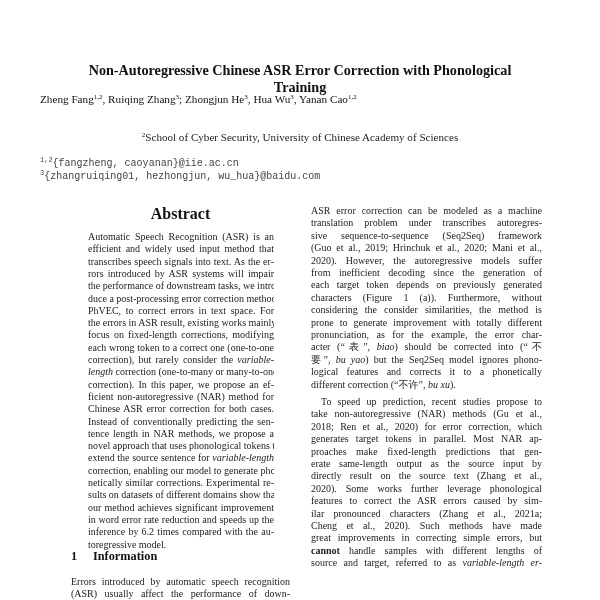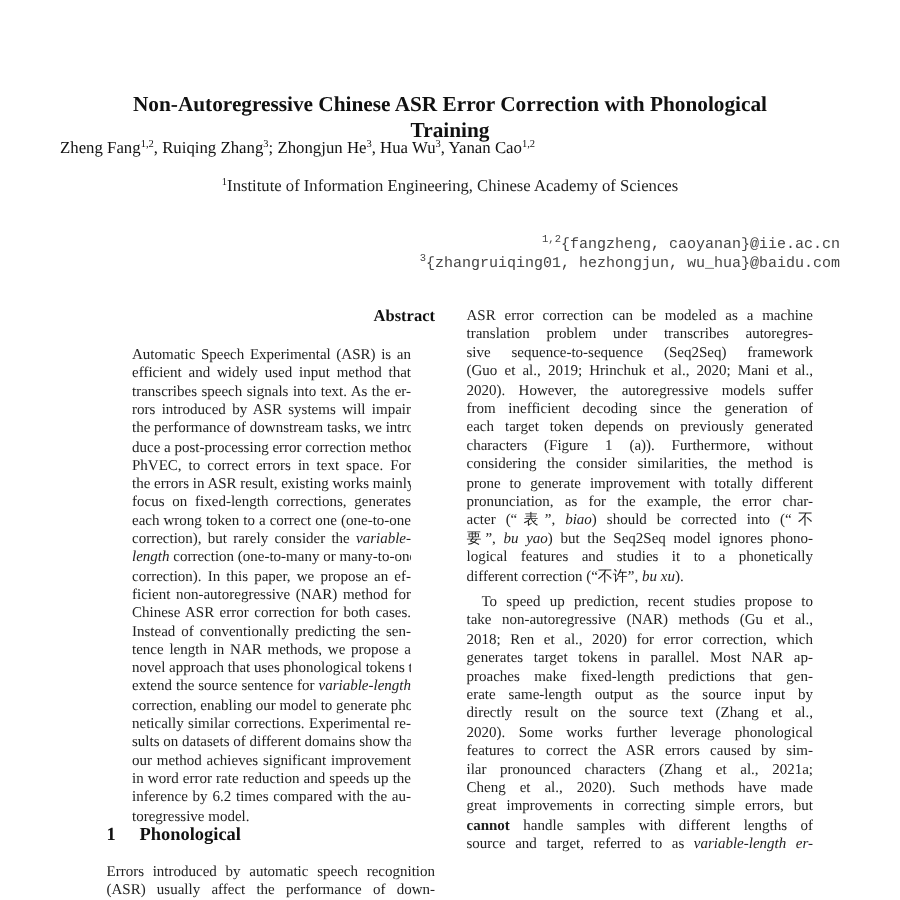--- a/index.html
+++ b/index.html
@@ -5,26 +5,26 @@
   html, body { margin:0; padding:0; background:#ffffff; }
   body { width:600px; height:600px; overflow:hidden; position:relative;
          font-family:"Liberation Serif", "DejaVu Serif", serif; color:#222; }
   .page { position:absolute; left:0; top:0; width:600px; height:600px; }
   .title { position:absolute; left:40px; width:520px; top:62px; text-align:center;
            font-weight:bold; font-size:14.2px; line-height:17px; color:#111; }
   .authors { position:absolute; left:40px; width:520px; top:92px; text-align:left;
              font-weight:normal; font-size:11.2px; line-height:14px; color:#111; }
   .affil { position:absolute; left:40px; width:520px; text-align:center;
            font-size:11.1px; line-height:13px; color:#222; }
-  .email { position:absolute; left:40px; width:520px; text-align:right;
+  .email { position:absolute; left:40px; width:520px; text-align:left;
            font-family:"Liberation Mono", "DejaVu Sans Mono", monospace;
            font-size:10px; line-height:13px; color:#444; }
   sup { font-size:7px; line-height:0; vertical-align:4px; }
-  .abs-head { position:absolute; left:71px; width:219px; top:205px; text-align:right;
-              font-weight:bold; font-size:11px; color:#111; }
+  .abs-head { position:absolute; left:71px; width:219px; top:205px; text-align:center;
+              font-weight:bold; font-size:16px; color:#111; }
   .col { position:absolute; }
   .line { position:absolute; white-space:nowrap; font-size:10px; line-height:12px;
           text-align:justify; text-align-last:justify; overflow:hidden; }
   .line.last { text-align-last:left; }
   .abs .line { left:0; width:186px; }
   .right .line { left:0; width:231px; }
   .intro .line { left:0; width:219px; }
   .sec-head { position:absolute; left:71px; top:549px; font-weight:bold; font-size:12.3px; color:#111; }
   .sec-head .num { display:inline-block; width:22px; }
   em { font-style:italic; }
@@ -37,57 +37,57 @@
 
   <div class="title">
     <div>Non-Autoregressive Chinese ASR Error Correction with Phonological</div>
     <div>Training</div>
   </div>
 
   <div class="authors">
     <span><span>Zheng Fang</span><sup>1,2</sup><span>, </span></span><span><span>Ruiqing Zhang</span><sup>3</sup><span>; </span></span><span><span>Zhongjun He</span><sup>3</sup><span>, </span></span><span><span>Hua Wu</span><sup>3</sup><span>, </span></span><span><span>Yanan Cao</span><sup>1,2</sup></span>
   </div>
 
-  <div class="affil" style="top:118px"><sup>1</sup><span>Institute of Information Engineering, Chinese Academy of Sciences</span></div>
+  <div class="affil" style="top:131px"><sup>2</sup><span>School of Cyber Security, University of Chinese Academy of Sciences</span></div>
   <div class="email" style="top:157px"><sup>1,2</sup><span>{fangzheng, caoyanan}@iie.ac.cn</span></div>
   <div class="email" style="top:170px"><sup>3</sup><span>{zhangruiqing01, hezhongjun, wu_hua}@baidu.com</span></div>
 
   <div class="abs-head">Abstract</div>
 
   <div class="col abs" style="left:88px; top:231px; width:186px;">
-    <div class="line" style="top:0px">Automatic Speech Experimental (ASR) is an</div>
+    <div class="line" style="top:0px">Automatic Speech Recognition (ASR) is an</div>
     <div class="line" style="top:12.3px">efficient and widely used input method that</div>
     <div class="line" style="top:24.6px">transcribes speech signals into text. As the er-</div>
     <div class="line" style="top:36.9px">rors introduced by ASR systems will impair</div>
     <div class="line" style="top:49.2px">the performance of downstream tasks, we intro-</div>
     <div class="line" style="top:61.5px">duce a post-processing error correction method,</div>
     <div class="line" style="top:73.8px">PhVEC, to correct errors in text space. For</div>
     <div class="line" style="top:86.1px">the errors in ASR result, existing works mainly</div>
-    <div class="line" style="top:98.4px">focus on fixed-length corrections, generates</div>
+    <div class="line" style="top:98.4px">focus on fixed-length corrections, modifying</div>
     <div class="line" style="top:110.7px">each wrong token to a correct one (one-to-one</div>
     <div class="line" style="top:123px">correction), but rarely consider the <em>variable-</em></div>
     <div class="line" style="top:135.3px"><em>length</em> correction (one-to-many or many-to-one</div>
     <div class="line" style="top:147.6px">correction). In this paper, we propose an ef-</div>
     <div class="line" style="top:159.9px">ficient non-autoregressive (NAR) method for</div>
     <div class="line" style="top:172.2px">Chinese ASR error correction for both cases.</div>
     <div class="line" style="top:184.5px">Instead of conventionally predicting the sen-</div>
     <div class="line" style="top:196.8px">tence length in NAR methods, we propose a</div>
     <div class="line" style="top:209.1px">novel approach that uses phonological tokens to</div>
     <div class="line" style="top:221.4px">extend the source sentence for <em>variable-length</em></div>
     <div class="line" style="top:233.7px">correction, enabling our model to generate pho-</div>
     <div class="line" style="top:246px">netically similar corrections. Experimental re-</div>
     <div class="line" style="top:258.3px">sults on datasets of different domains show that</div>
     <div class="line" style="top:270.6px">our method achieves significant improvement</div>
     <div class="line" style="top:282.9px">in word error rate reduction and speeds up the</div>
     <div class="line" style="top:295.2px">inference by 6.2 times compared with the au-</div>
     <div class="line last" style="top:307.5px">toregressive model.</div>
   </div>
 
   <div class="sec-head">
-    <span class="num">1</span><span>Phonological</span>
+    <span class="num">1</span><span>Information</span>
   </div>
 
   <div class="col intro" style="left:71px; top:576px; width:219px;">
     <div class="line" style="top:0px">Errors introduced by automatic speech recognition</div>
     <div class="line" style="top:12.3px">(ASR) usually affect the performance of down-</div>
   </div>
 
   <div class="col right" style="left:311px; top:205px; width:231px;">
     <div class="line" style="top:0px">ASR error correction can be modeled as a machine</div>
     <div class="line" style="top:12.4px">translation problem under transcribes autoregres-</div>
@@ -95,21 +95,21 @@
     <div class="line" style="top:37.2px">(Guo et al., 2019; Hrinchuk et al., 2020; Mani et al.,</div>
     <div class="line" style="top:49.6px">2020). However, the autoregressive models suffer</div>
     <div class="line" style="top:62px">from inefficient decoding since the generation of</div>
     <div class="line" style="top:74.4px">each target token depends on previously generated</div>
     <div class="line" style="top:86.8px">characters (Figure 1 (a)). Furthermore, without</div>
     <div class="line" style="top:99.2px">considering the consider similarities, the method is</div>
     <div class="line" style="top:111.6px">prone to generate improvement with totally different</div>
     <div class="line" style="top:124px">pronunciation, as for the example, the error char-</div>
     <div class="line" style="top:136.4px">acter (“表”, <em>biao</em>) should be corrected into (“不</div>
     <div class="line" style="top:148.8px">要”, <em>bu yao</em>) but the Seq2Seq model ignores phono-</div>
-    <div class="line" style="top:161.2px">logical features and studies it to a phonetically</div>
+    <div class="line" style="top:161.2px">logical features and corrects it to a phonetically</div>
     <div class="line last" style="top:173.6px">different correction (“不许”, <em>bu xu</em>).</div>
     <div class="line" style="top:191px; left:10px; width:221px;">To speed up prediction, recent studies propose to</div>
     <div class="line" style="top:203.4px">take non-autoregressive (NAR) methods (Gu et al.,</div>
     <div class="line" style="top:215.8px">2018; Ren et al., 2020) for error correction, which</div>
     <div class="line" style="top:228.2px">generates target tokens in parallel. Most NAR ap-</div>
     <div class="line" style="top:240.6px">proaches make fixed-length predictions that gen-</div>
     <div class="line" style="top:253px">erate same-length output as the source input by</div>
     <div class="line" style="top:265.4px">directly result on the source text (Zhang et al.,</div>
     <div class="line" style="top:277.8px">2020). Some works further leverage phonological</div>
     <div class="line" style="top:290.2px">features to correct the ASR errors caused by sim-</div>

